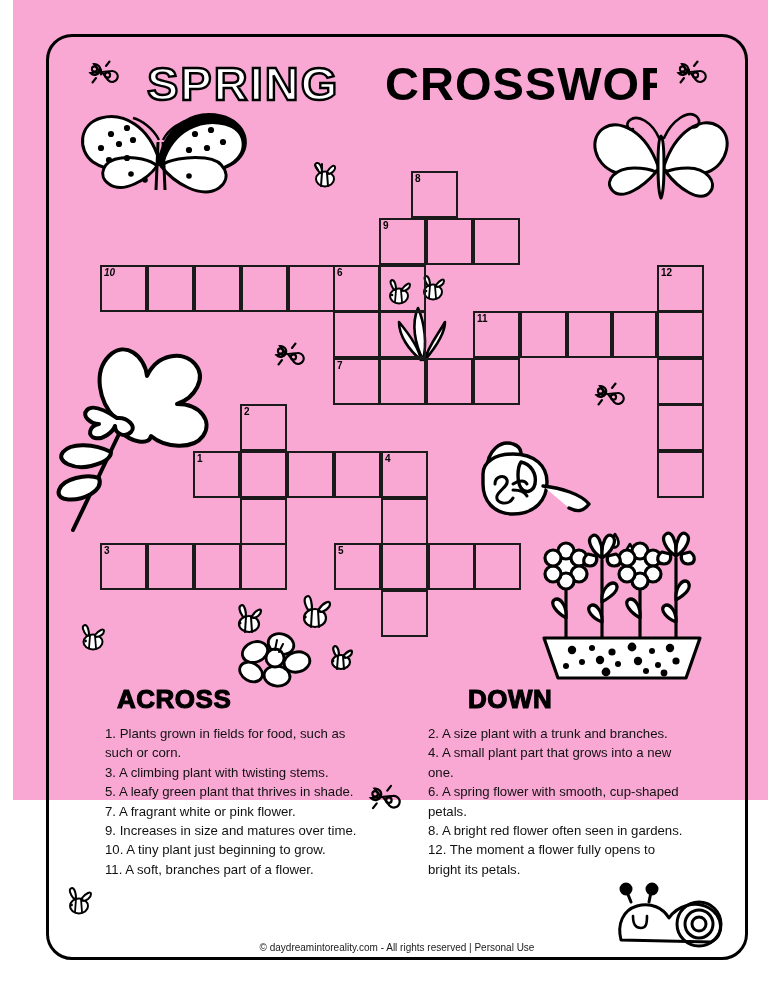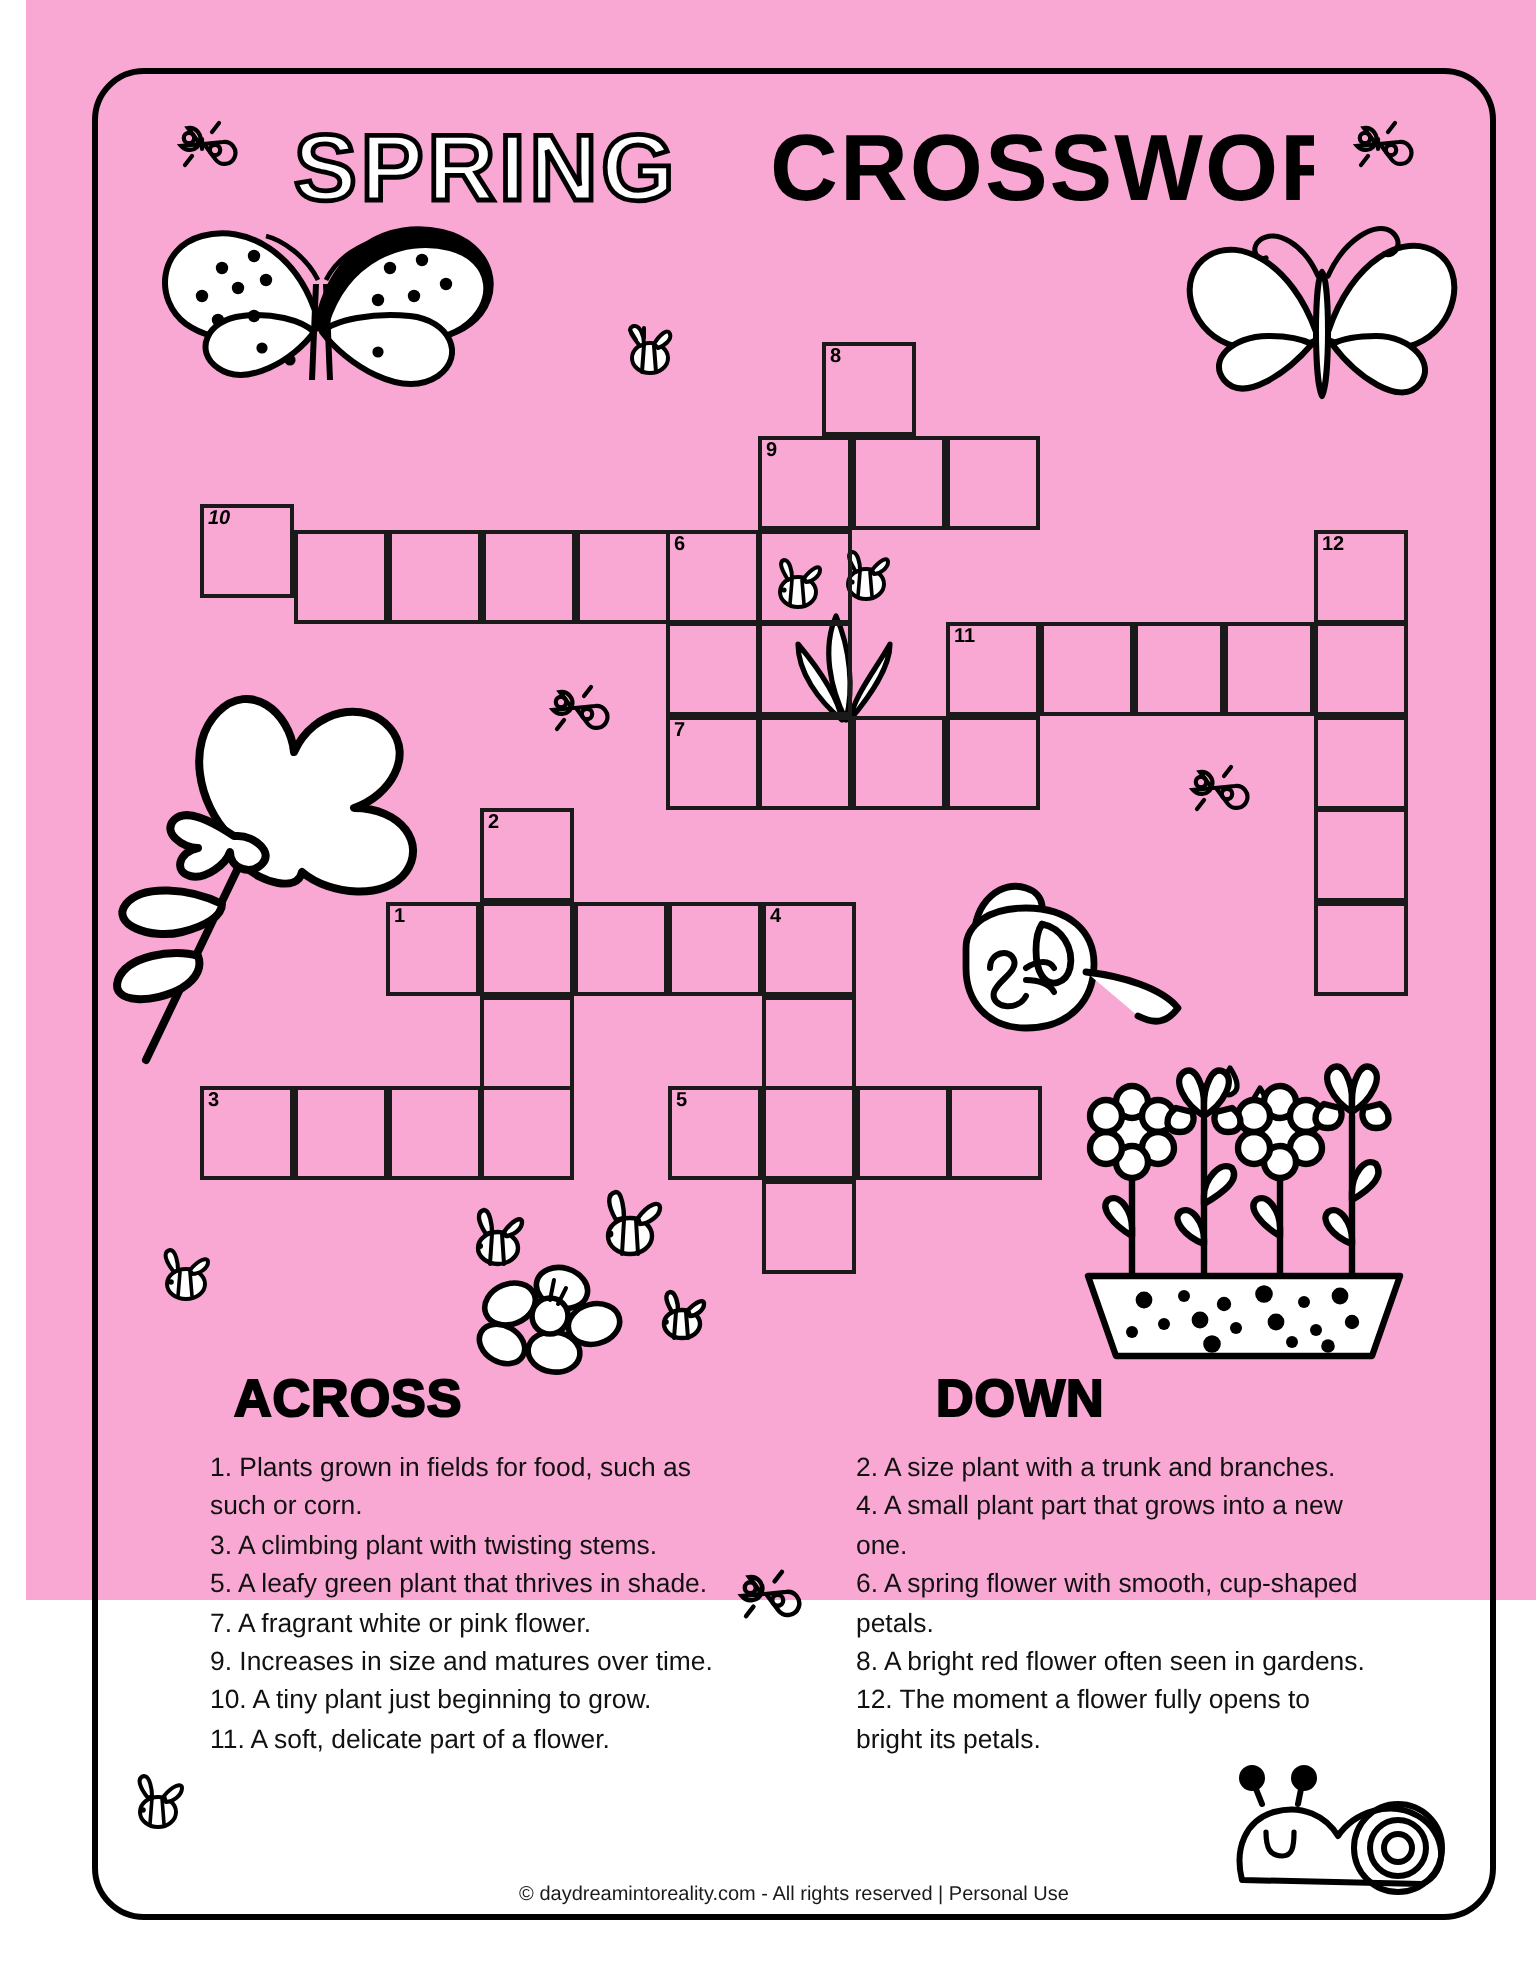--- a/index.html
+++ b/index.html
@@ -441,21 +441,21 @@
 
   <div id="grid">
       <div class="cell" style="left: 398px; top: 171px; width: 47px; height: 47px;">
         <span class="num">8</span>
       </div>
       <div class="cell" style="left: 366px; top: 218px; width: 47px; height: 47px;">
         <span class="num">9</span>
       </div>
       <div class="cell" style="left: 413px; top: 218px; width: 47px; height: 47px;"></div>
       <div class="cell" style="left: 460px; top: 218px; width: 47px; height: 47px;"></div>
-      <div class="cell" style="left: 87px; top: 252px; width: 47px; height: 47px; font-style: italic;">
+      <div class="cell" style="left: 87px; top: 265px; width: 47px; height: 47px; font-style: italic;">
         <span class="num">10</span>
       </div>
       <div class="cell" style="left: 134px; top: 265px; width: 47px; height: 47px;"></div>
       <div class="cell" style="left: 181px; top: 265px; width: 47px; height: 47px;"></div>
       <div class="cell" style="left: 228px; top: 265px; width: 47px; height: 47px;"></div>
       <div class="cell" style="left: 275px; top: 265px; width: 47px; height: 47px;"></div>
       <div class="cell" style="left: 320px; top: 265px; width: 47px; height: 47px;">
         <span class="num">6</span>
       </div>
       <div class="cell" style="left: 366px; top: 265px; width: 47px; height: 47px;"></div>
@@ -512,21 +512,21 @@
   <div class="head" id="across-head">ACROSS</div>
   <div class="head" id="down-head">DOWN</div>
 
   <div class="clue-list" id="across-list">
       <div class="clue"><span>1. </span><span>Plants grown in fields for food, such as such or corn.</span></div>
       <div class="clue"><span>3. </span><span>A climbing plant with twisting stems.</span></div>
       <div class="clue"><span>5. </span><span>A leafy green plant that thrives in shade.</span></div>
       <div class="clue"><span>7. </span><span>A fragrant white or pink flower.</span></div>
       <div class="clue"><span>9. </span><span>Increases in size and matures over time.</span></div>
       <div class="clue"><span>10. </span><span>A tiny plant just beginning to grow.</span></div>
-      <div class="clue"><span>11. </span><span>A soft, delicate part of a flower.</span></div>
+      <div class="clue"><span>11. </span><span>A soft, branches part of a flower.</span></div>
     </div>
   <div class="clue-list" id="down-list">
       <div class="clue"><span>2. </span><span>A size plant with a trunk and branches.</span></div>
       <div class="clue"><span>4. </span><span>A small plant part that grows into a new one.</span></div>
       <div class="clue"><span>6. </span><span>A spring flower with smooth, cup-shaped petals.</span></div>
       <div class="clue"><span>8. </span><span>A bright red flower often seen in gardens.</span></div>
       <div class="clue"><span>12. </span><span>The moment a flower fully opens to bright its petals.</span></div>
     </div>
 
   <div id="footer">© daydreamintoreality.com - All rights reserved | Personal Use</div>

